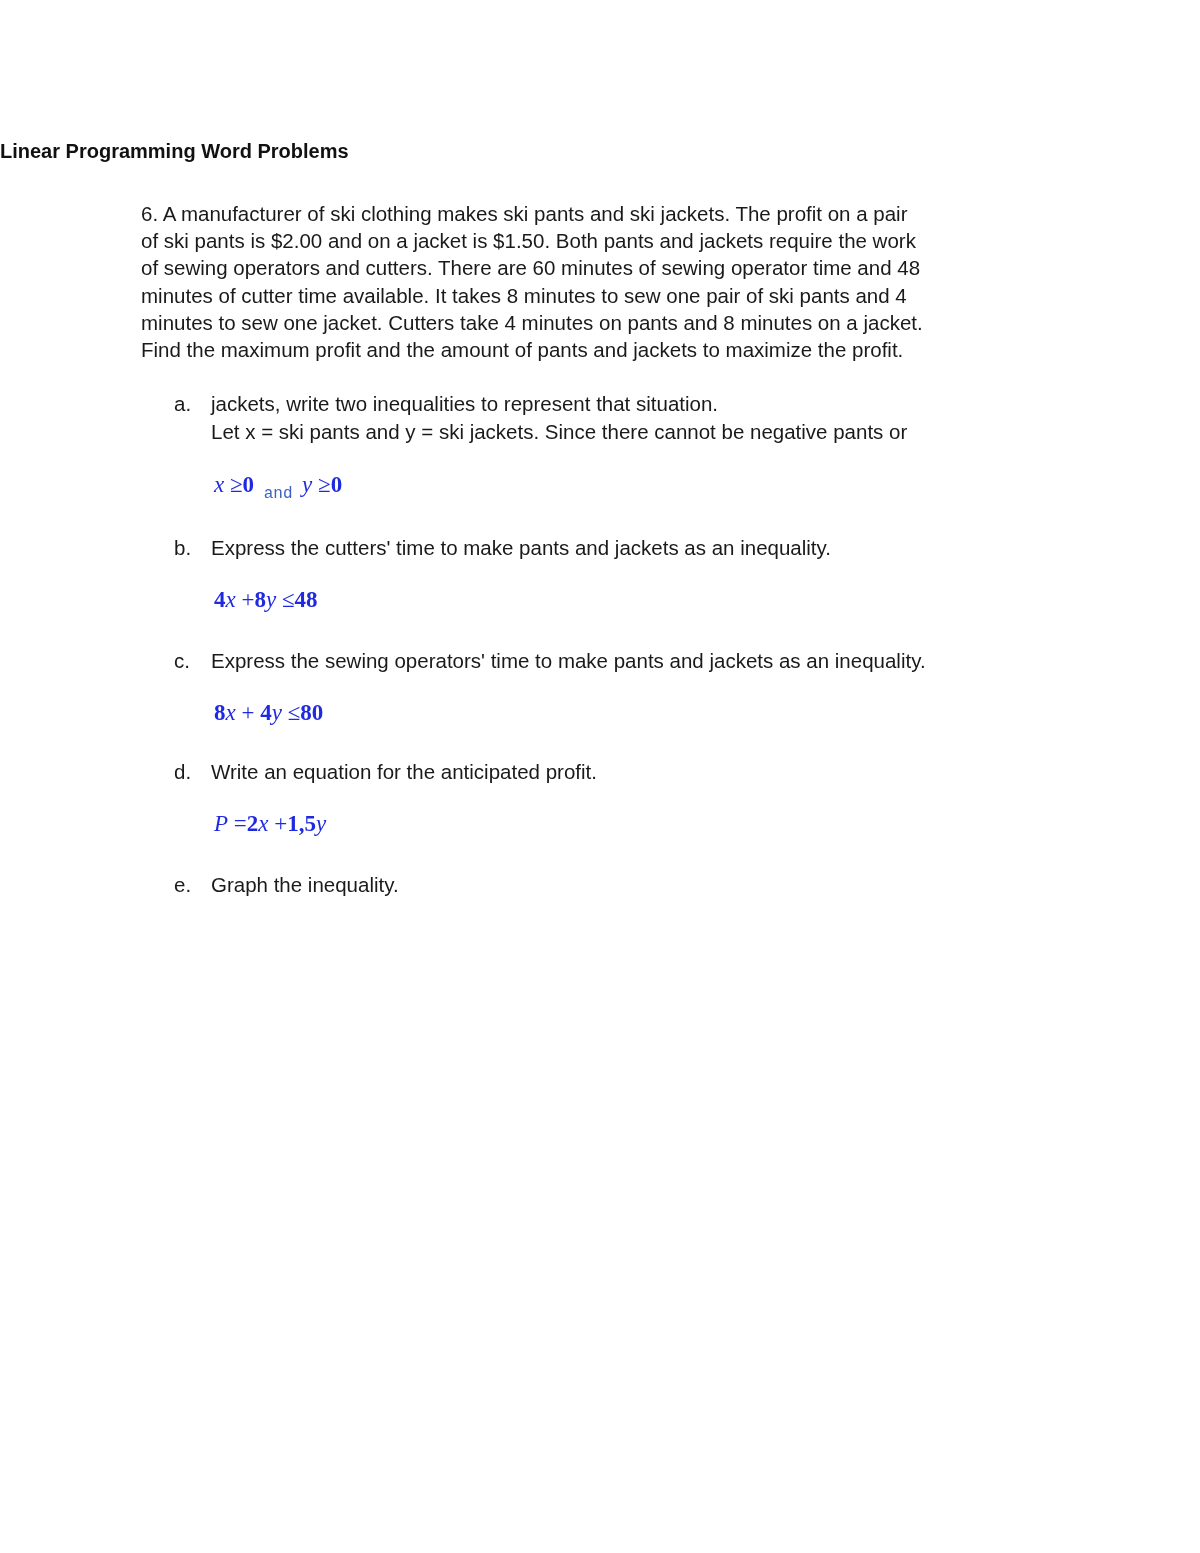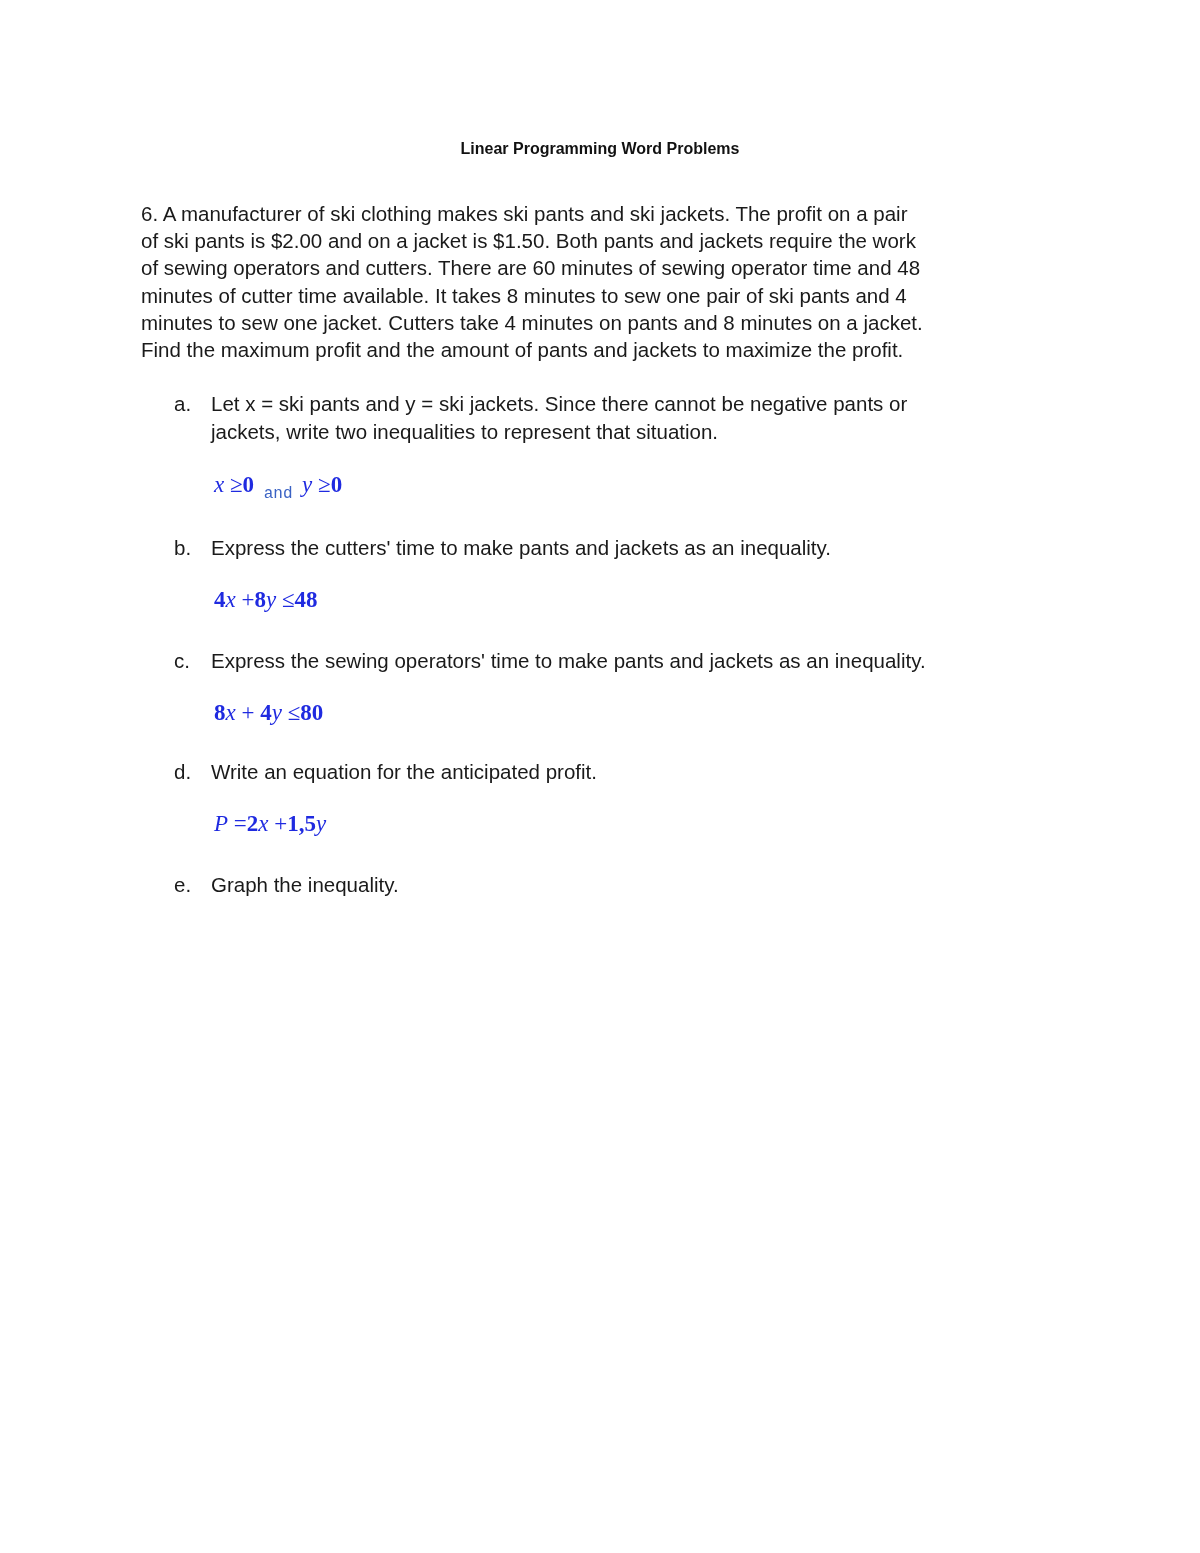--- a/index.html
+++ b/index.html
@@ -1,20 +1,20 @@
 <!DOCTYPE html>
 <html><head>
   <meta charset="utf-8">
   <style>
     html, body { margin: 0; padding: 0; background: #ffffff; }
     body { width: 1200px; height: 1553px; position: relative; overflow: hidden; }
     .page { position: absolute; left: 0; top: 0; width: 1200px; height: 1553px; background: #ffffff; }
     .title {
-      position: absolute; left: 0; top: 140px; width: 1200px; text-align: center;
-      font-family: "Liberation Sans", sans-serif; font-weight: bold; font-size: 16px; color: #111;
+      position: absolute; left: 0; top: 140px; width: 1200px; text-align: left;
+      font-family: "Liberation Sans", sans-serif; font-weight: bold; font-size: 20px; color: #111;
     }
     .intro {
       position: absolute; left: 141px; top: 200px; width: 920px;
       font-family: "Liberation Sans", sans-serif; font-size: 20.5px; line-height: 27.2px; color: #1a1a1a;
     }
     .intro .line { display: block; white-space: nowrap; }
     .q {
       position: absolute; left: 174px;
       font-family: "Liberation Sans", sans-serif; font-size: 20.5px; line-height: 28px; color: #1a1a1a;
     }
@@ -41,22 +41,22 @@
     <span class="line">of ski pants is $2.00 and on a jacket is $1.50.  Both pants and jackets require the work</span>
     <span class="line">of sewing operators and cutters.  There are 60 minutes of sewing operator time and 48</span>
     <span class="line">minutes of cutter time available.  It takes 8 minutes to sew one pair of ski pants and 4</span>
     <span class="line">minutes to sew one jacket.  Cutters take 4 minutes on pants and 8 minutes on a jacket.</span>
     <span class="line">Find the maximum profit and the amount of pants and jackets to maximize the profit.</span>
   </div>
 
   <div class="q" style="top:390px;">
     <span class="letter">a.</span>
     <span class="text">
+      <span class="line">jackets, write two inequalities to represent that situation.</span>
       <span class="line">Let x = ski pants and y = ski jackets.  Since there cannot be negative pants or</span>
-      <span class="line">jackets, write two inequalities to represent that situation.</span>
     </span>
   </div>
   <div class="ans" style="top:472px;">
     <span class="v">x</span><span class="op"> ≥</span><span>0</span><span class="and"> and </span><span class="v">y</span><span class="op"> ≥</span><span>0</span>
   </div>
 
   <div class="q" style="top:534px;">
     <span class="letter">b.</span>
     <span class="text">
       <span class="line">Express the cutters' time to make pants and jackets as an inequality.</span>

